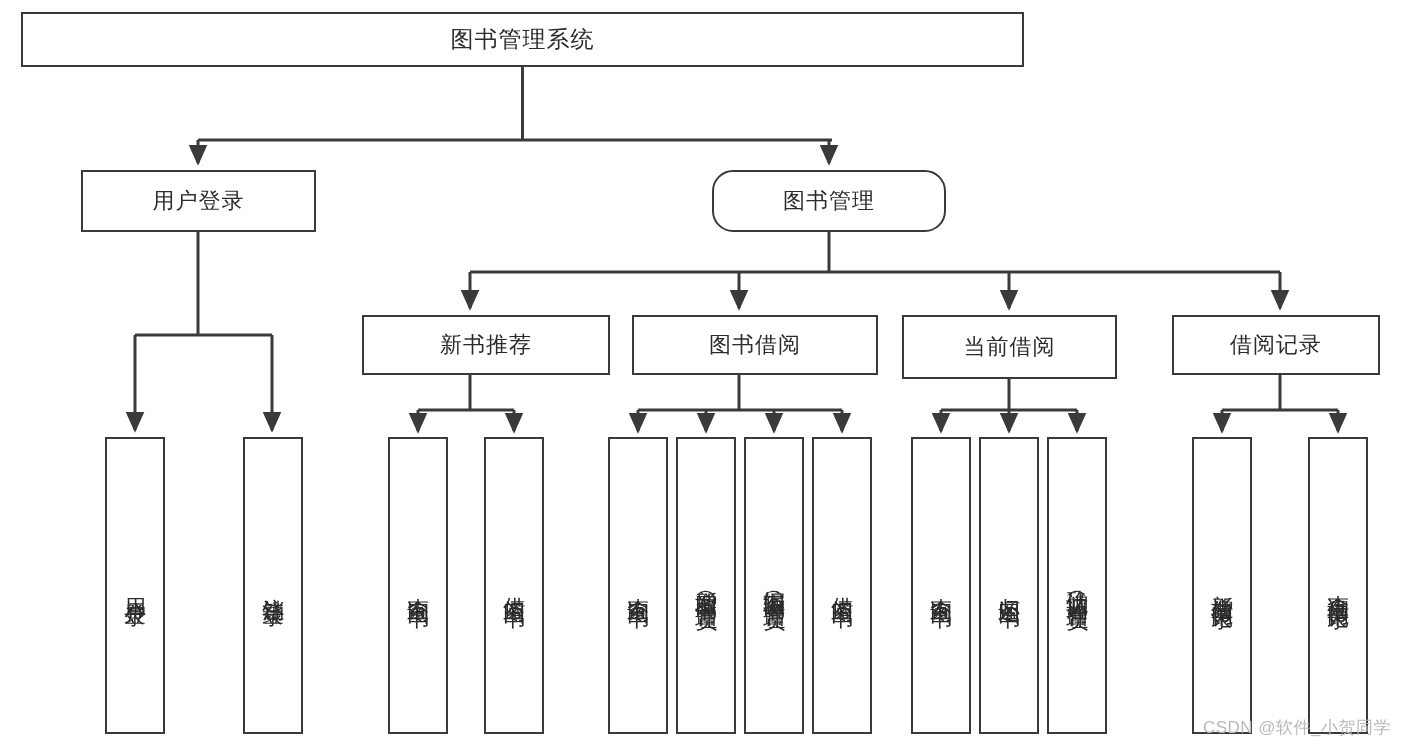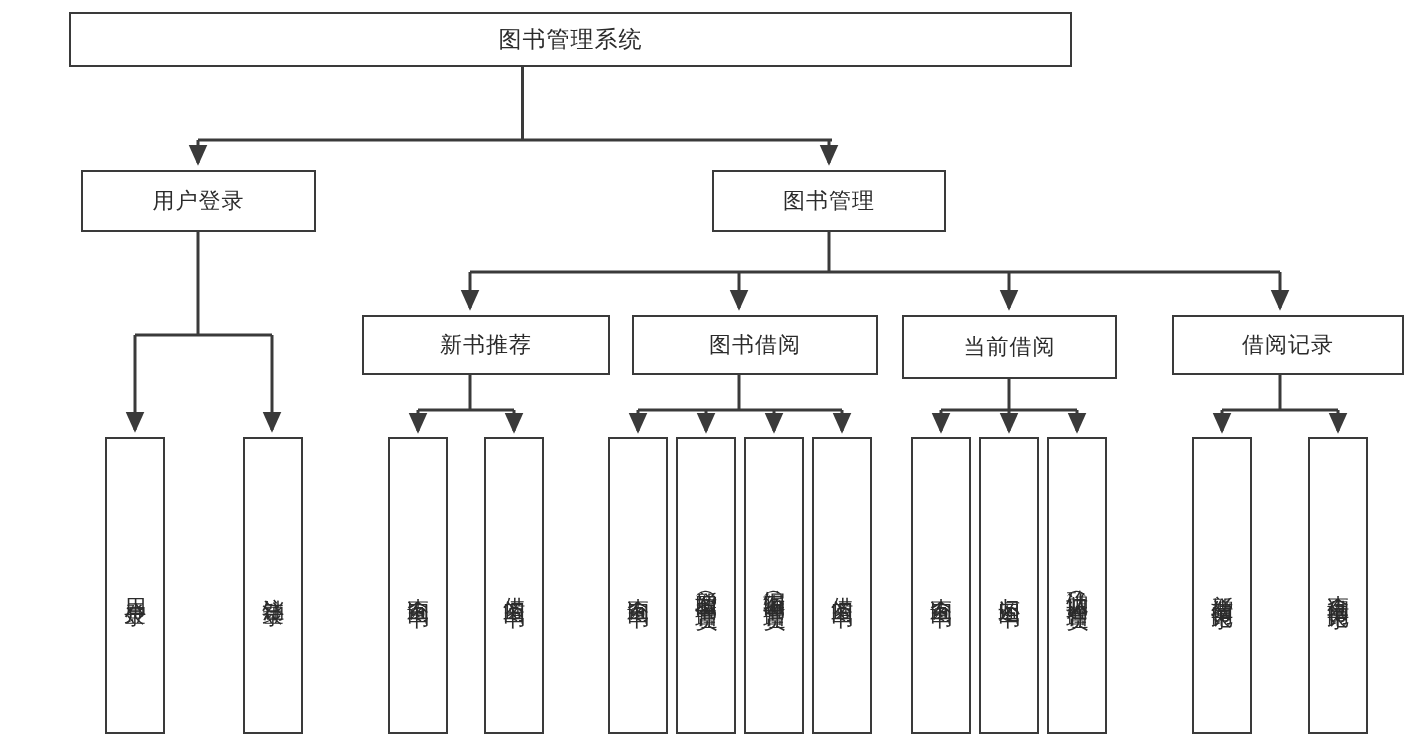--- a/index.html
+++ b/index.html
@@ -30,21 +30,20 @@
     justify-content:center;
     color:#2b2b2b;
     z-index:2;
   }
   .node.horiz{
     font-size:22px;
     letter-spacing:1px;
   }
   .node.root{
     font-size:23px;
-    margin-left:48px;
   }
   .node.leaf{
     align-items:center;
     justify-content:center;
     padding:6px 0;
   }
   .vtext{
     writing-mode:vertical-rl;
     text-orientation:upright;
     font-size:22px;
@@ -120,37 +119,37 @@
   </svg>
 
   <div class="node horiz root" style="left:21px; top:12px; width:1003px; height:55px;">
     <span>图书管理系统</span>
   </div>
 
   <div class="node horiz" style="left:81px; top:170px; width:235px; height:62px;">
     <span>用户登录</span>
   </div>
 
-  <div class="node horiz" style="left:712px; top:170px; width:234px; height:62px;">
+  <div class="node horiz" style="left:712px; top:170px; width:234px; height:62px;border-radius:21px;">
     <span>图书管理</span>
   </div>
 
   <div class="node horiz" style="left:362px; top:315px; width:248px; height:60px;">
     <span>新书推荐</span>
   </div>
 
   <div class="node horiz" style="left:632px; top:315px; width:246px; height:60px;">
     <span>图书借阅</span>
   </div>
 
   <div class="node horiz" style="left:902px; top:315px; width:215px; height:64px;">
     <span>当前借阅</span>
   </div>
 
-  <div class="node horiz" style="left:1172px; top:315px; width:232px; height:60px;">
+  <div class="node horiz" style="left:1172px; top:315px; width:208px; height:60px;">
     <span>借阅记录</span>
   </div>
 
   <div class="node leaf" style="left:105px; top:437px; width:60px; height:297px;">
     <span class="vtext">用户登录</span>
   </div>
 
   <div class="node leaf" style="left:243px; top:437px; width:60px; height:297px;">
     <span class="vtext">注销登录</span>
   </div>
@@ -192,14 +191,15 @@
   </div>
 
   <div class="node leaf" style="left:1192px; top:437px; width:60px; height:297px;">
     <span class="vtext">新增借阅记录</span>
   </div>
 
   <div class="node leaf" style="left:1308px; top:437px; width:60px; height:297px;">
     <span class="vtext">查询借阅记录</span>
   </div>
 
+  <div class="watermark">CSDN @软件_小贺同学</div>
 
 </div>
 
 </body></html>

